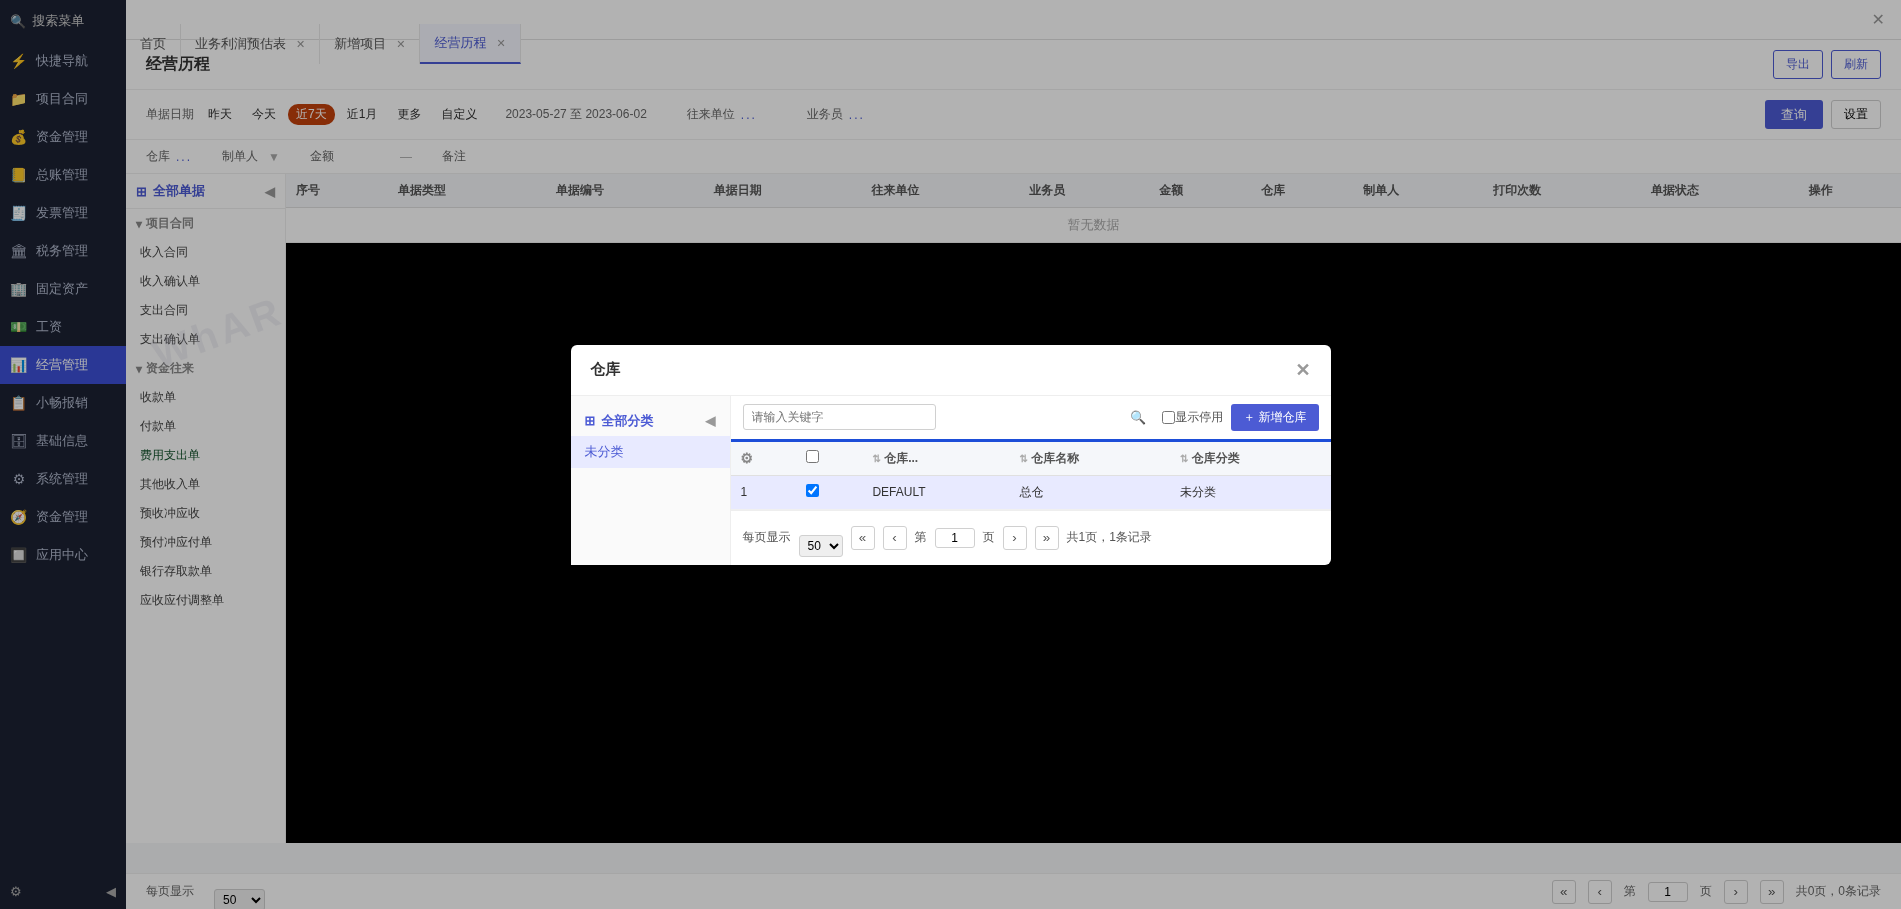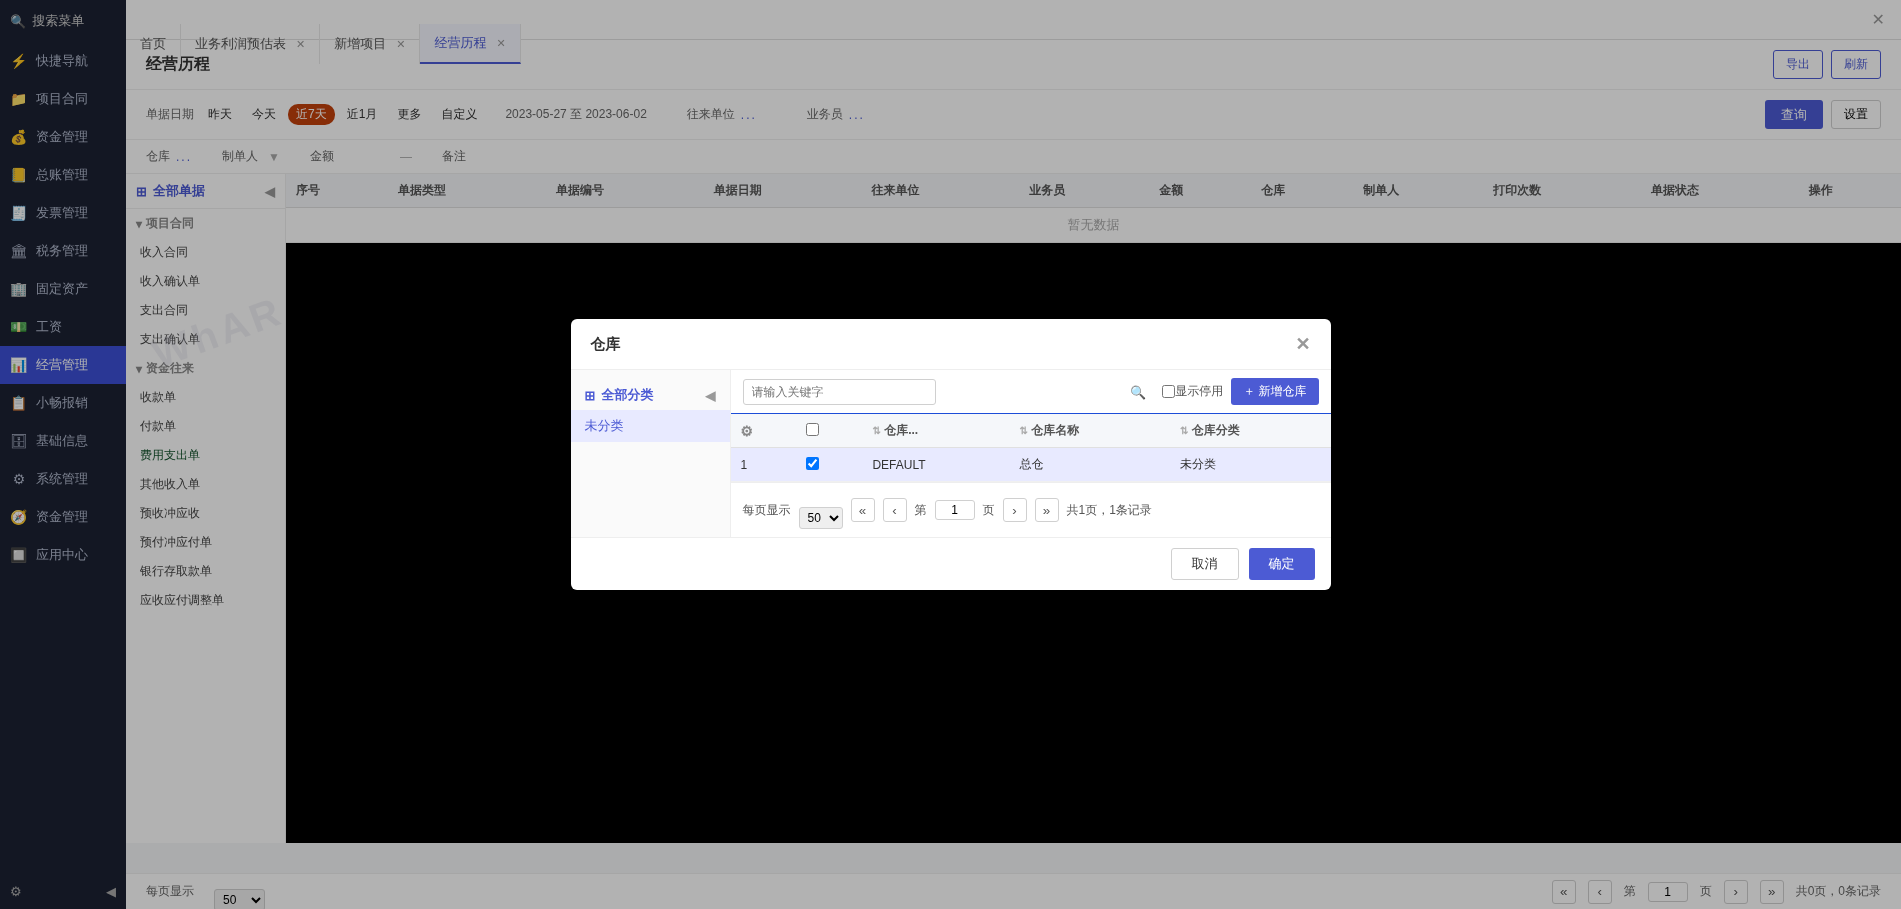--- a/index.html
+++ b/index.html
@@ -106,21 +106,21 @@
     }
     .left-panel-item {
       padding: 7px 14px; font-size: 13px; color: #333; cursor: pointer;
     }
     .left-panel-item.selected { background: #e8eaff; color: #4c5bd4; }
     .left-panel-collapse { cursor: pointer; color: #999; margin-left: auto; }
 
     
     .right-panel { flex: 1; display: flex; flex-direction: column; overflow: hidden; }
     .right-panel-toolbar {
-      padding: 8px 12px; display: flex; align-items: center; gap: 8px; border-bottom: 1px solid #1d4ed8;
+      padding: 8px 12px; display: flex; align-items: center; gap: 8px; border-bottom: 3px solid #1d4ed8;
     }
     .search-input {
       flex: 1; border: 1px solid #d0d0d0; border-radius: 3px; padding: 5px 28px 5px 8px;
       font-size: 12px; outline: none; position: relative;
     }
     .search-wrap { position: relative; flex: 1; }
     .search-icon-inner { position: absolute; right: 8px; top: 50%; transform: translateY(-50%); color: #aaa; font-size: 13px; }
     .checkbox-label { display: flex; align-items: center; gap: 0; font-size: 12px; color: #555; cursor: pointer; }
     .btn-add { background: #4c5bd4; color: #fff; border: none; padding: 5px 12px; border-radius: 3px; cursor: pointer; font-size: 12px; display: flex; align-items: center; gap: 4px; }
 
@@ -456,18 +456,14 @@
           <button class="page-nav-btn">‹</button>
           <span>第</span>
           <input class="page-input" value="1" style="">
           <span>页</span>
           <button class="page-nav-btn">›</button>
           <button class="page-nav-btn">»</button>
           <span>共1页，1条记录</span>
         </div>
       </div>
     </div>
-    <div class="modal-footer-actions">
-      <button class="btn-cancel">取消</button>
-      <button class="btn-confirm">确定</button>
-    </div>
   </div>
 </div>
 
 </body></html>

